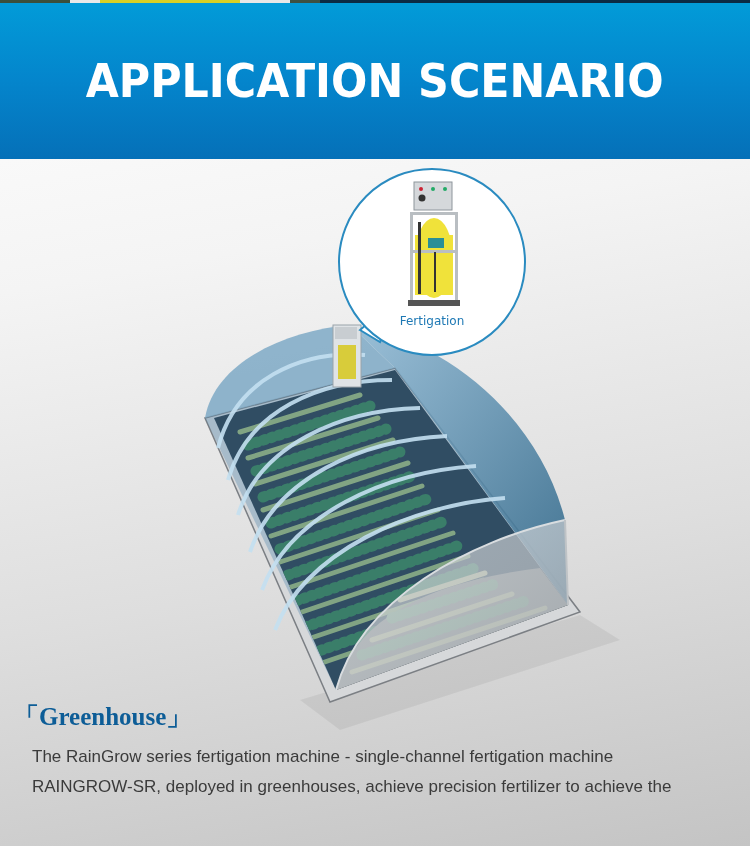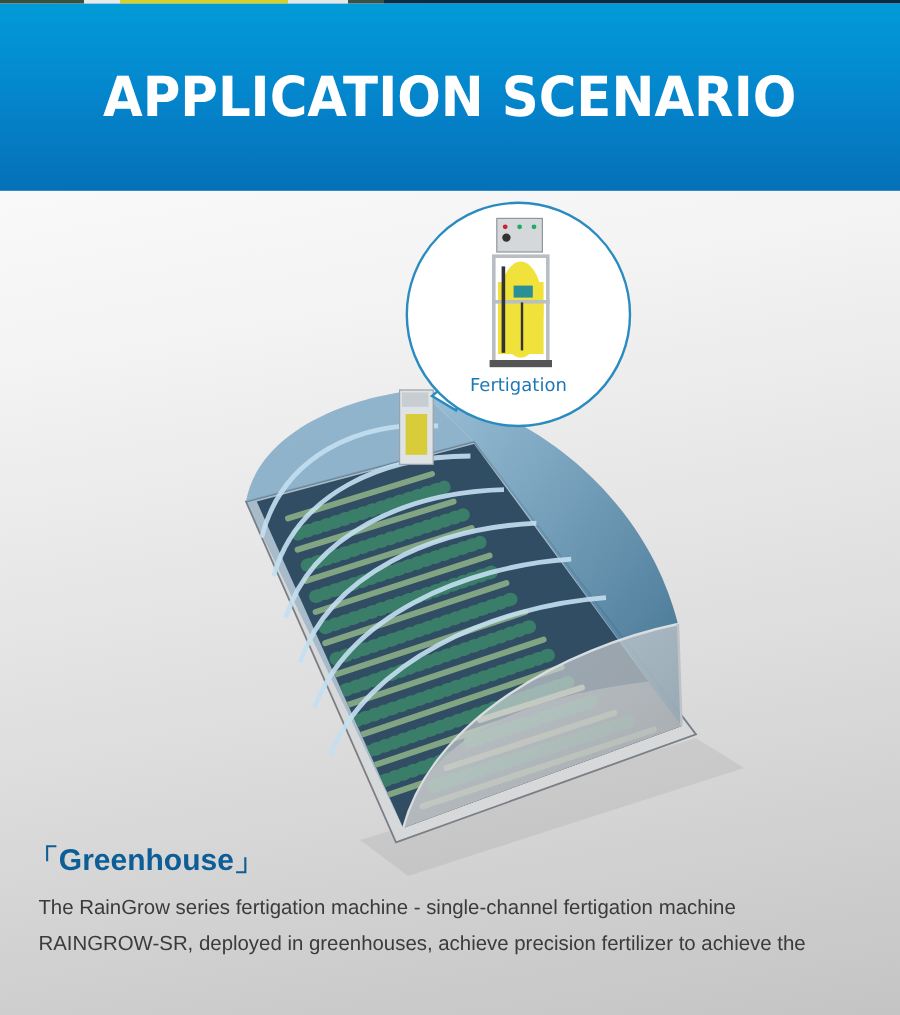--- a/index.html
+++ b/index.html
@@ -10,22 +10,22 @@
     background: linear-gradient(90deg, #3b4f3a 0 70px, #e9e9e9 70px 100px, #d8d024 100px 240px, #e7e7e7 240px 290px, #3d5142 290px 320px, #0b2a44 320px 750px); }
   .banner { position: absolute; left: 0; top: 3px; width: 750px; height: 156px;
     background: linear-gradient(180deg, #029bd8 0%, #0485cc 50%, #0570b8 100%);
     display: flex; align-items: center; justify-content: center; }
   .banner h1 { margin: 0; color: #fff; font-family: "DejaVu Sans", sans-serif; font-weight: bold;
     font-size: 46px; letter-spacing: 0px; transform: scaleX(0.93); }
   .bubble { position: absolute; left: 338px; top: 168px; width: 188px; height: 188px; border-radius: 50%;
     background: #fff; border: 2px solid #2a8bc0; box-sizing: border-box; z-index: 3; }
   .machine { position: absolute; left: 66px; top: 10px; width: 56px; height: 128px; }
   .bubble-label { position: absolute; left: 0; top: 142px; width: 100%; text-align: center;
-    color: #1d78b4; font-family: "DejaVu Sans", sans-serif; font-size: 15px; line-height: 18px; }
-  .heading { position: absolute; left: 24px; top: 700px; color: #0d5d97; font-family: Liberation Sans, sans-serif;
+    color: #1d78b4; font-family: "DejaVu Sans", sans-serif; font-size: 12px; line-height: 18px; }
+  .heading { position: absolute; left: 14px; top: 700px; color: #0d5d97; font-family: Liberation Serif, serif;
     font-weight: bold; font-size: 25px; line-height: 34px; }
   .desc { position: absolute; left: 32px; top: 742px; width: 735px; color: #3b3b3b; font-size: 17px; line-height: 30px; }
   .desc p { margin: 0; white-space: nowrap; }
 </style>
 </head>
 <body>
 
 <div class="topstrip"></div>
 
 <div class="banner">

